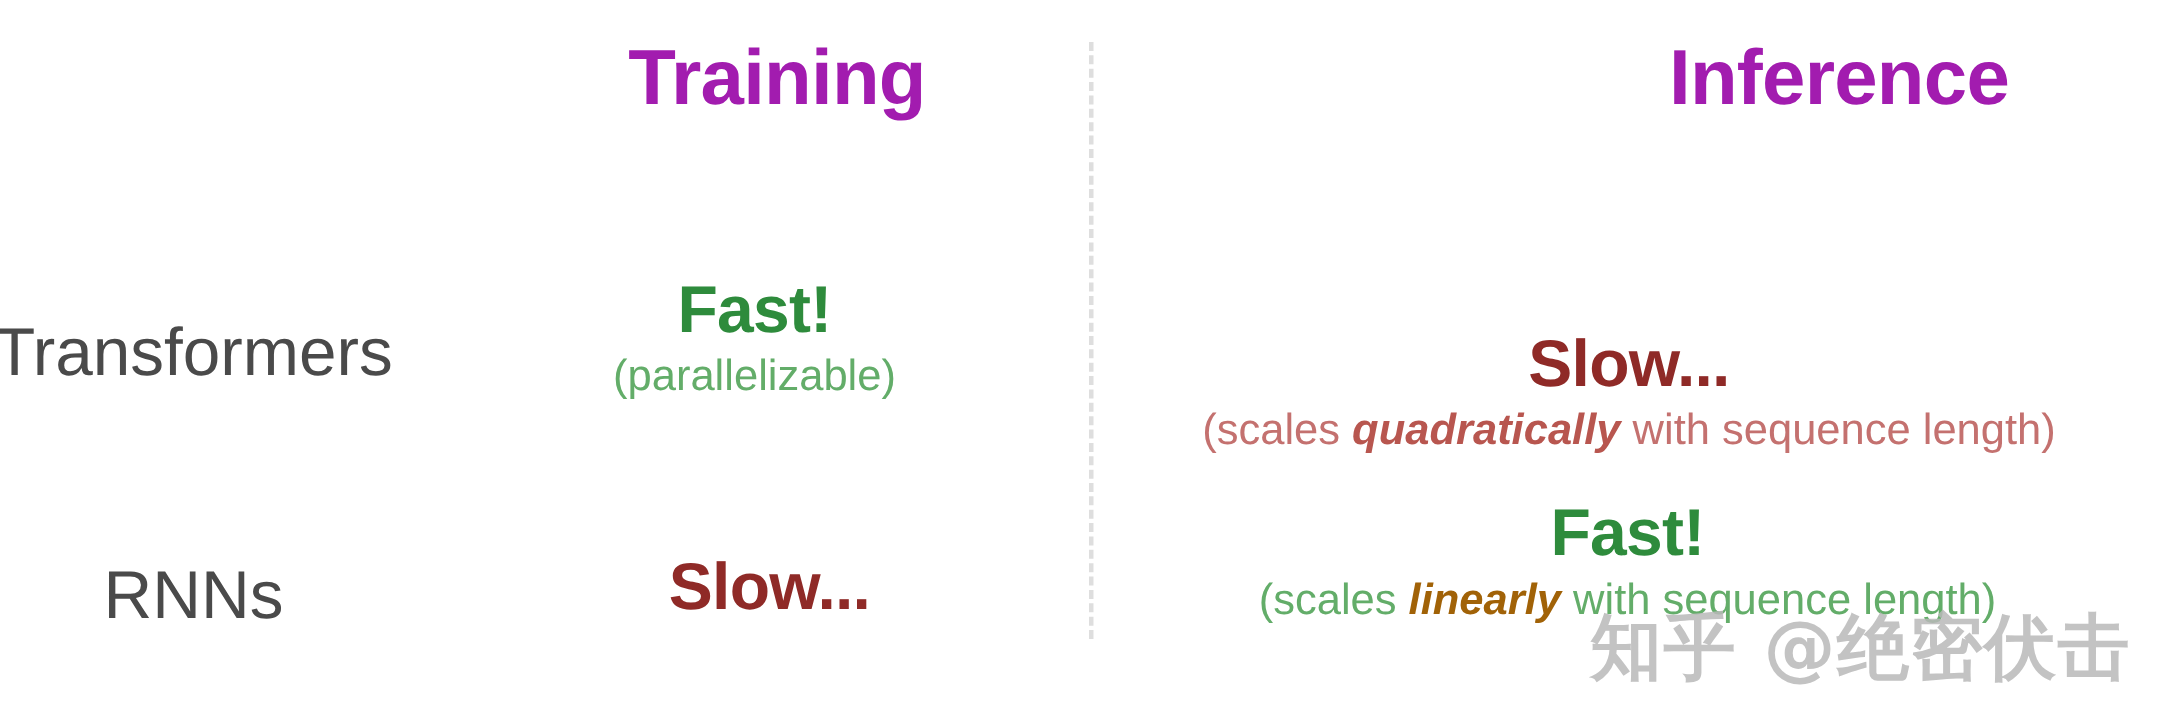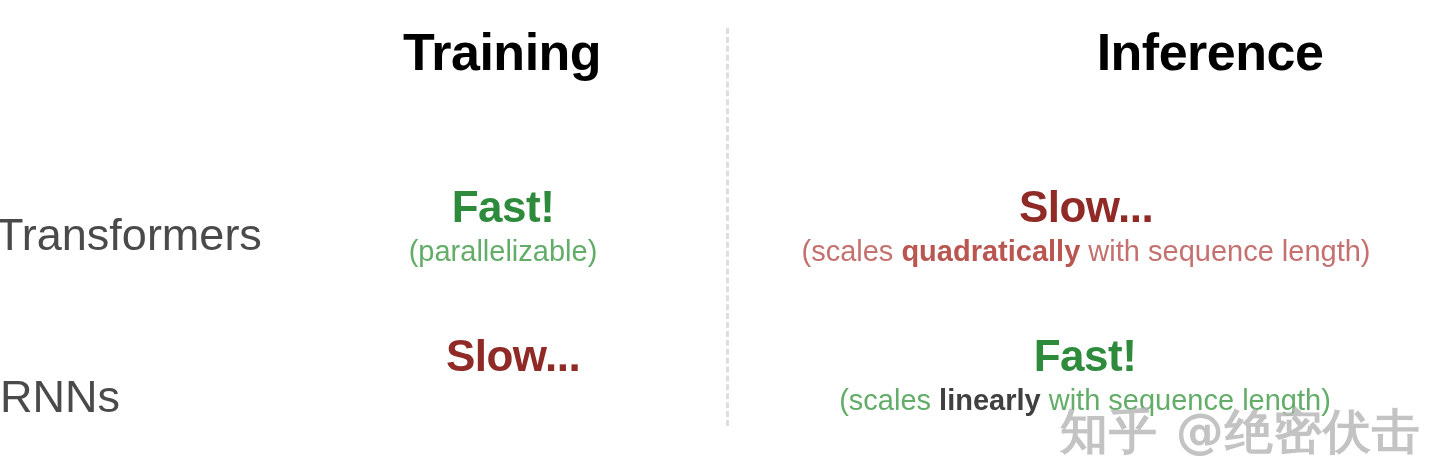--- a/index.html
+++ b/index.html
@@ -14,24 +14,25 @@
     overflow: hidden;
     font-family: "Liberation Sans", sans-serif;
     -webkit-font-smoothing: antialiased;
   }
 
   
   .col-header {
     position: absolute;
     font-size: 52px;
     font-weight: bold;
-    color: #000000;
+    color: #a21caf;
     letter-spacing: -0.5px;
     white-space: nowrap;
     line-height: 1;
+    margin-left: 16px;
   }
   #header-training {
     left: 0;
     width: 1004px;
     top: 26px;
     text-align: center;
   }
   #header-inference {
     left: 727px;
     width: 966px;
@@ -61,20 +62,21 @@
   #label-transformers {
     left: -4px;
     top: 212px;
     width: 272px;
     text-align: left;
   }
   #label-rnns {
     left: 0px;
     top: 374px;
     width: 258px;
+    text-align: center;
   }
 
   
   .cell {
     position: absolute;
     text-align: center;
     line-height: 1;
   }
   .verdict {
     display: block;
@@ -93,25 +95,25 @@
     white-space: nowrap;
     line-height: 1.1;
   }
   .note .em {
     font-weight: bold;
   }
 
   
   .good .verdict { color: #2e8b3c; }
   .good .note    { color: #63ad69; }
-  .good .note .em { color: #404040; }
+  .good .note .em { color: #a16207; font-style: italic; }
 
-  .bad .verdict { color: #8f2a27; }
+  .bad .verdict { color: #8f2a27; margin-top: 36px; }
   .bad .note    { color: #c4716f; }
-  .bad .note .em { color: #b8564f; }
+  .bad .note .em { color: #b8564f; font-style: italic; }
 
   
   #cell-transformers-training {
     left: 288px;
     top: 184px;
     width: 430px;
   }
   #cell-transformers-inference {
     left: 740px;
     top: 184px;

